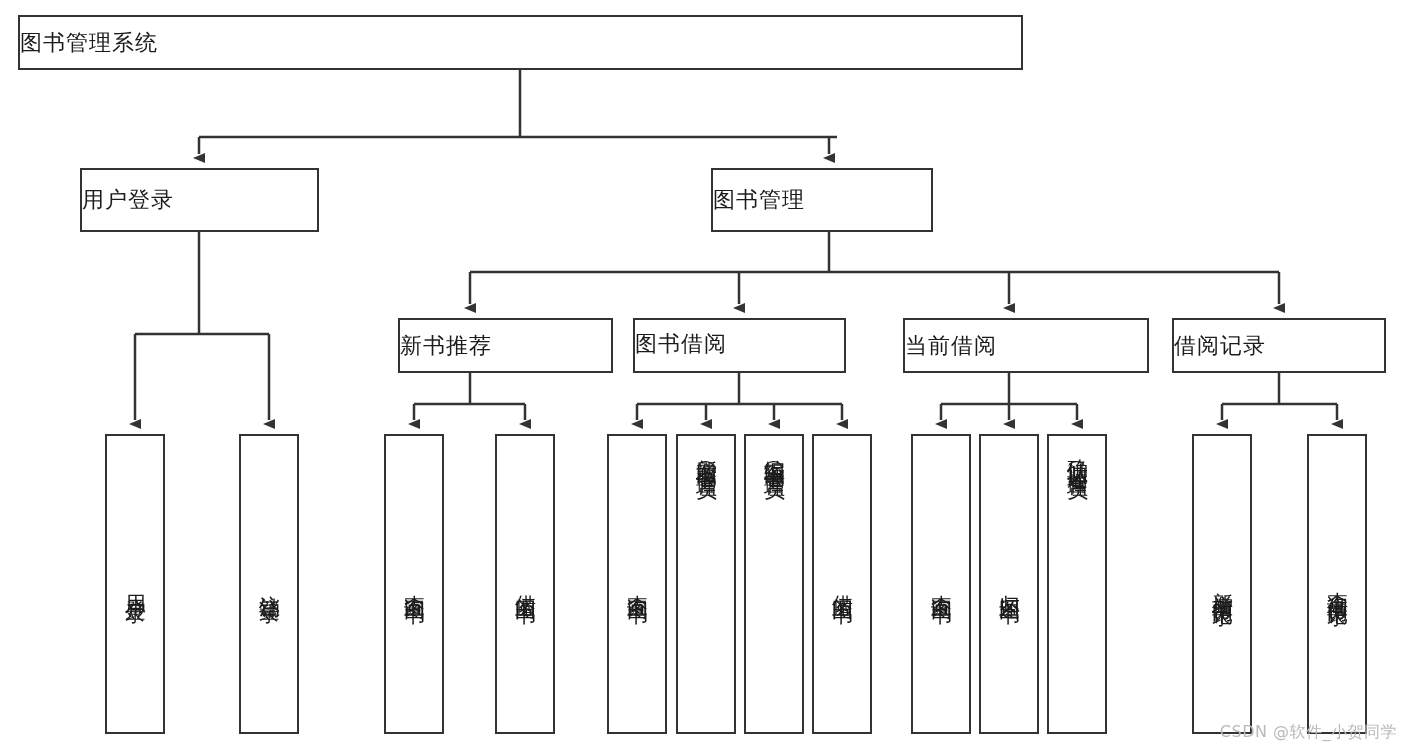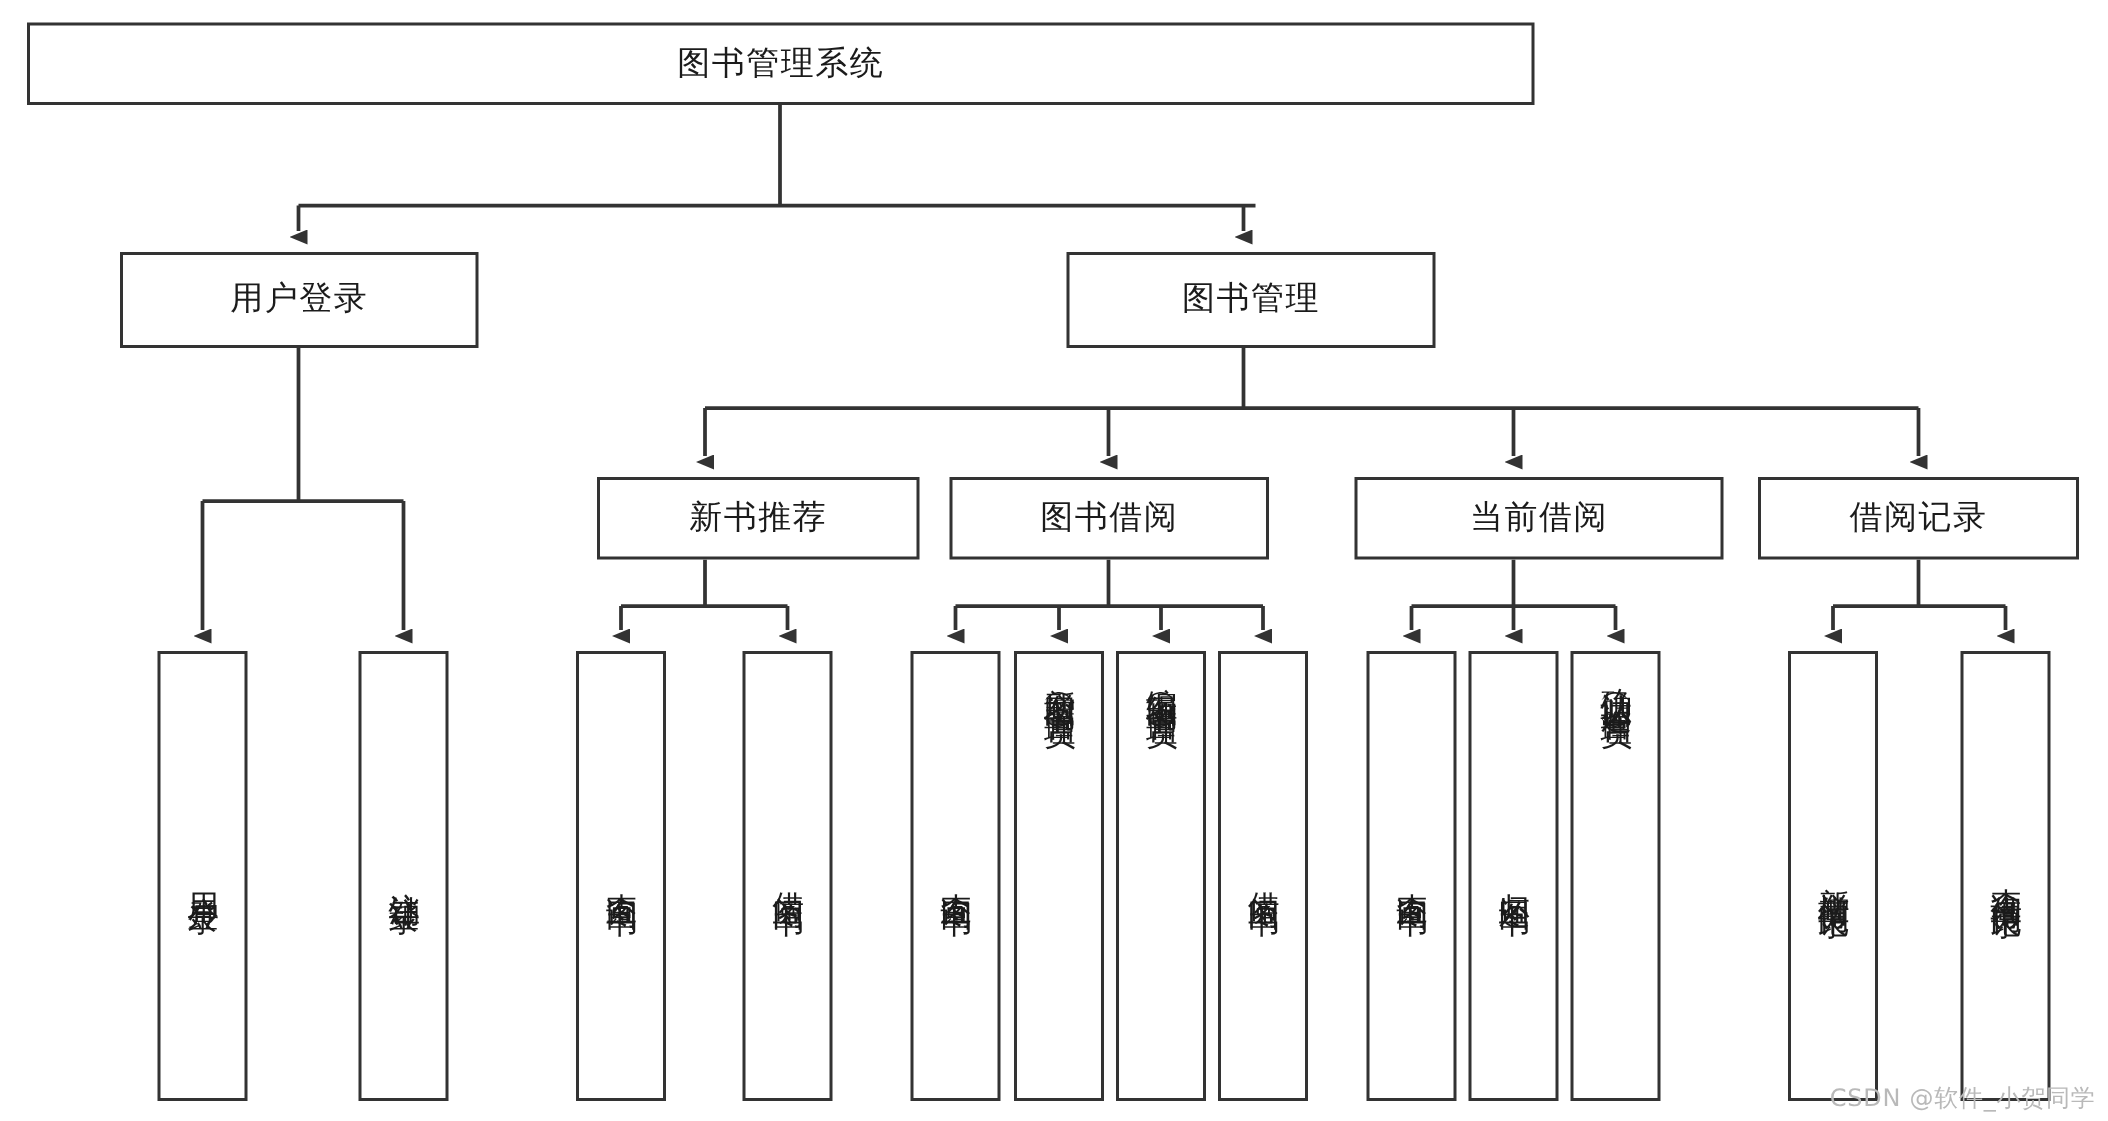--- a/index.html
+++ b/index.html
@@ -20,21 +20,20 @@
     width:1405px;height:747px;
     pointer-events:none;
   }
   .node{
     position:absolute;
     box-sizing:border-box;
     background:#ffffff;
     border:2.5px solid #333333;
     display:flex;
     align-items:center;
-    justify-content:center;
     z-index:2;
   }
   .node .label{
     font-size:22px;
     line-height:1.18;
     letter-spacing:1px;
     color:#1b1b1b;
     white-space:nowrap;
     text-align:center;
   }
@@ -119,28 +118,28 @@
     </g>
   </svg>
 
   <div class="node" style="left:18px;top:15px;width:1005px;height:55px;">
     <span class="label">图书管理系统</span>
   </div>
 
   <div class="node" style="left:80px;top:168px;width:239px;height:64px;">
     <span class="label">用户登录</span>
   </div>
-  <div class="node" style="left:711px;top:168px;width:246px;height:64px;">
+  <div class="node" style="left:711px;top:168px;width:222px;height:64px;">
     <span class="label">图书管理</span>
   </div>
 
   <div class="node" style="left:363px;top:318px;width:215px;height:55px;margin-left:35px;">
     <span class="label">新书推荐</span>
   </div>
-  <div class="node" style="left:633px;top:318px;width:213px;height:55px;">
+  <div class="node" style="left:633px;top:318px;width:213px;height:55px;font-family:Liberation Mono, monospace;">
     <span class="label">图书借阅</span>
   </div>
   <div class="node" style="left:903px;top:318px;width:246px;height:55px;">
     <span class="label">当前借阅</span>
   </div>
   <div class="node" style="left:1172px;top:318px;width:214px;height:55px;">
     <span class="label">借阅记录</span>
   </div>
 
   <div class="node vertical" style="left:105px;top:434px;width:60px;height:300px;">

